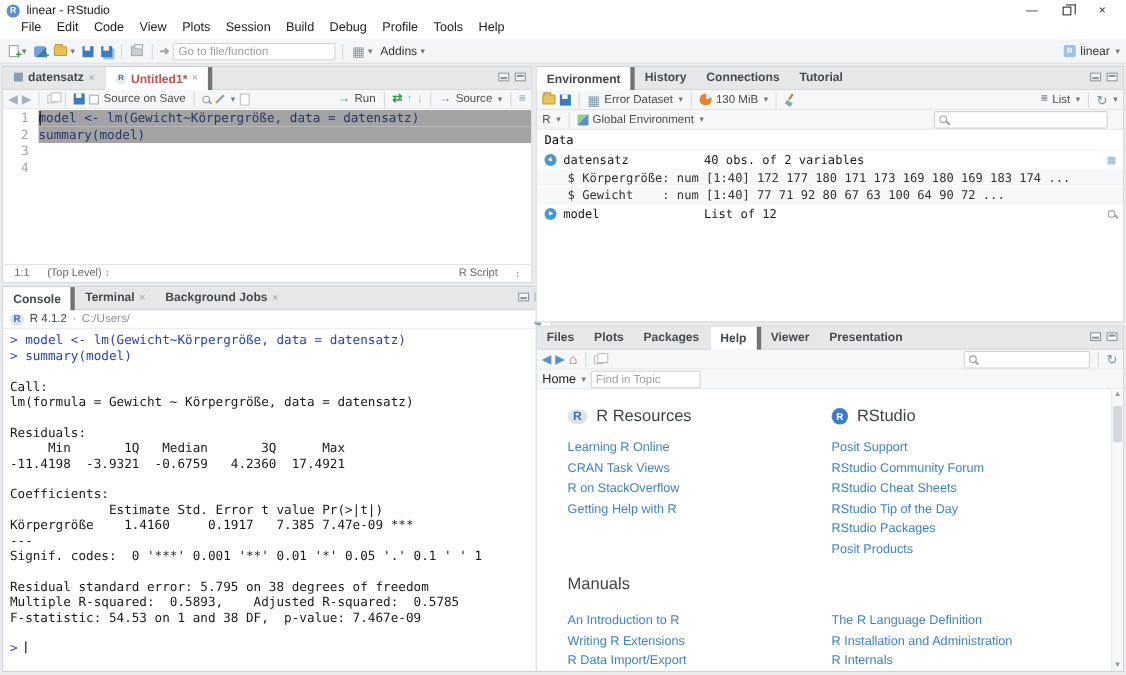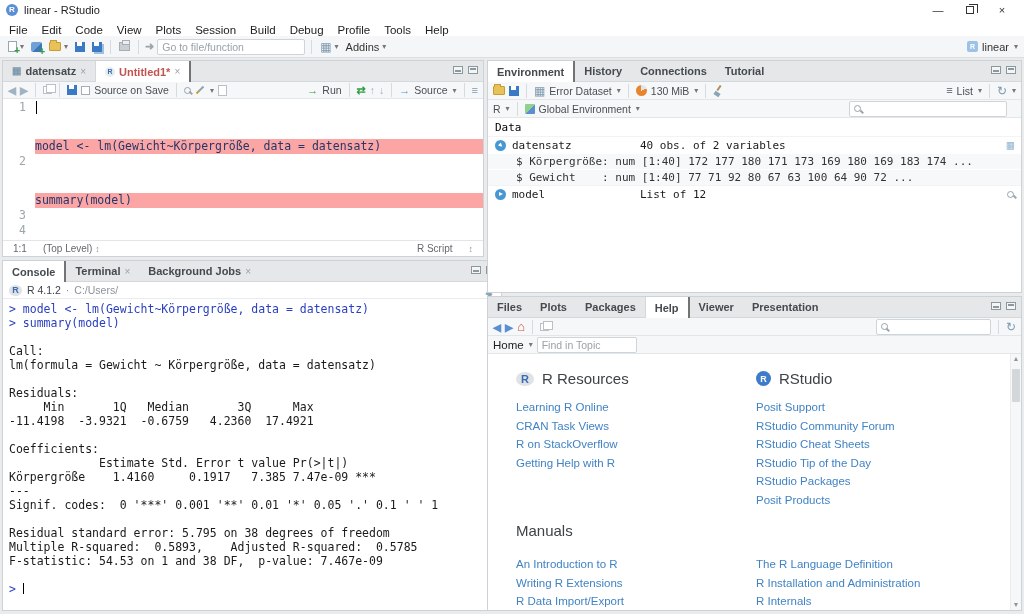--- a/index.html
+++ b/index.html
@@ -9,21 +9,21 @@
 
   
   .titlebar { height:19px; background:#fff; display:flex; align-items:center; padding:0 6px; }
   .app-icon { width:12px; height:12px; border-radius:50%; background:#5a8fd4; color:#fff; font-size:8px; font-weight:bold;
               display:flex; align-items:center; justify-content:center; margin-right:6px; }
   .title-text { font-size:11px; color:#222; }
   .win-controls { margin-left:auto; display:flex; align-items:center; gap:0; }
   .win-btn { width:32px; height:18px; display:flex; align-items:center; justify-content:center; color:#333; font-size:11px; }
   .restore-glyph { width:8px; height:8px; border:1px solid #333; position:relative; }
   .restore-glyph:before { content:""; position:absolute; left:2px; top:-3px; width:8px; height:8px; border:1px solid #333; border-left:none; border-bottom:none; }
-  .menubar { height:17px; background:#fff; display:flex; align-items:flex-end; padding-left:2px; }
+  .menubar { height:17px; background:#fff; display:flex; align-items:flex-start; padding-left:12px; }
   .menu-item { padding:0 7px; color:#222; font-size:11.5px; cursor:default; }
   .main-toolbar { height:22px; background:#f5f6f7; border-bottom:1px solid #dcdfe1; display:flex; align-items:center; gap:3px; padding:0 6px; position:relative; }
   .tb-group { display:flex; align-items:center; gap:2px; padding:0 2px; }
   .tb-sep { width:1px; height:14px; background:#d8dbde; margin:0 3px; }
   .caret { font-size:8px; color:#777; margin-left:1px; }
   .newfile-icon { width:9px; height:11px; background:#fff; border:1px solid #9aa5ad; position:relative; }
   .newfile-icon:after { content:"+"; position:absolute; right:-4px; bottom:-4px; color:#2e9e44; font-weight:bold; font-size:10px; line-height:8px; }
   .newproj-icon { width:11px; height:10px; background:linear-gradient(135deg,#6fa0d8 55%,#3f76b4 55%); border-radius:2px; position:relative; }
   .newproj-icon:after { content:"+"; position:absolute; right:-3px; bottom:-4px; color:#2e9e44; font-weight:bold; font-size:10px; line-height:8px; }
   .folder-icon { width:12px; height:9px; background:#e8c15a; border:1px solid #c79c33; border-radius:1px; position:relative; }
@@ -45,21 +45,21 @@
 
   
   .pane { position:absolute; background:#fff; border:1px solid #cdd2d6; display:flex; flex-direction:column; }
   .source-pane  { left:2px;  top:60px;  width:482px; height:197px; }
   .console-pane { left:2px;  top:260px; width:500px; height:351px; }
   .env-pane     { left:487px; top:60px;  width:535px; height:233px; }
   .help-pane    { left:487px; top:296px; width:535px; height:315px; }
 
   .tabstrip { height:21px; background:#e5e7e9; border-bottom:1px solid #d3d8dc; display:flex; position:relative; flex:none; }
   .tab { display:flex; align-items:center; gap:4px; padding:0 9px; font-size:11px; font-weight:600; color:#454a4f; cursor:default; }
-  .tab.active { background:#fff; border-left:1px solid #d3d8dc; border-right:2px solid #737373; margin-bottom:-1px; }
+  .tab.active { background:#fff; border-left:1px solid #d3d8dc; border-right:4px solid #737373; margin-bottom:-1px; }
   .tab:first-child.active { border-left:none; }
   .tab .tab-close { color:#9aa2a9; font-weight:400; font-size:10px; }
   .tab-label-modified { color:#c25450; }
   .pane-controls { position:absolute; right:5px; top:5px; display:flex; gap:5px; }
   .pc-btn { width:10px; height:8px; border:1px solid #8d979e; background:#f4f5f6; position:relative; }
   .pc-btn.min:after { content:""; position:absolute; left:1px; right:1px; bottom:1px; height:2px; background:#8d979e; }
   .pc-btn.max:after { content:""; position:absolute; left:1px; right:1px; top:1px; height:2px; background:#8d979e; }
 
   .pane-toolbar { height:18px; background:#f6f7f8; border-bottom:1px solid #e3e6e8; display:flex; align-items:center; gap:4px; padding:0 5px; font-size:10.5px; color:#4a4f54; flex:none; position:relative; }
   .mag { width:7px; height:7px; border:1.5px solid #99a4ac; border-radius:50%; position:relative; flex:none; }
@@ -77,21 +77,21 @@
   .cube-icon { width:10px; height:10px; background:linear-gradient(135deg,#8fd18f 50%,#5b8fd0 50%); border-radius:1px; }
   .glyph { font-size:11px; line-height:11px; }
   .toolbar-spacer { flex:1; }
 
   
   .src-toolbar { height:17px; }
   .editor { flex:1; position:relative; font-family:"DejaVu Sans Mono",monospace; font-size:11.5px; line-height:15px; background:#fff; overflow:hidden; padding-top:1px; }
   .code-row { display:flex; }
   .gutter { width:32px; flex:none; text-align:right; padding-right:9px; color:#9aa6ae; }
   .code { flex:1; white-space:pre; color:#22386b; }
-  .code-row.sel .code { background:#fca5a5;margin-top:39px; }
+  .code-row.sel .code { background:#a3a3a3; }
   .editor-caret { position:absolute; left:33px; top:2px; width:1px; height:13px; background:#000; }
   .src-status { height:16px; border-top:1px solid #e3e6e8; background:#fff; display:flex; align-items:center; padding:0 10px; gap:16px; font-size:10px; color:#64696e; flex:none; }
   .status-right { margin-left:auto; display:flex; align-items:center; gap:16px; }
   .updown { font-size:9px; color:#8d979e; }
 
   
   .console-version { height:17px; background:#fff; border-bottom:1px solid #e9ebec; display:flex; align-items:center; gap:5px; padding:0 6px; flex:none; }
   .r-badge { width:13px; height:11px; border-radius:50%; background:#dfe3e6; color:#3a6bb5; font-weight:bold; font-size:9px; display:flex; align-items:center; justify-content:center; }
   .ver-text { font-size:10.5px; color:#3f444a; }
   .ver-path { font-size:10.5px; color:#8d939a; }

